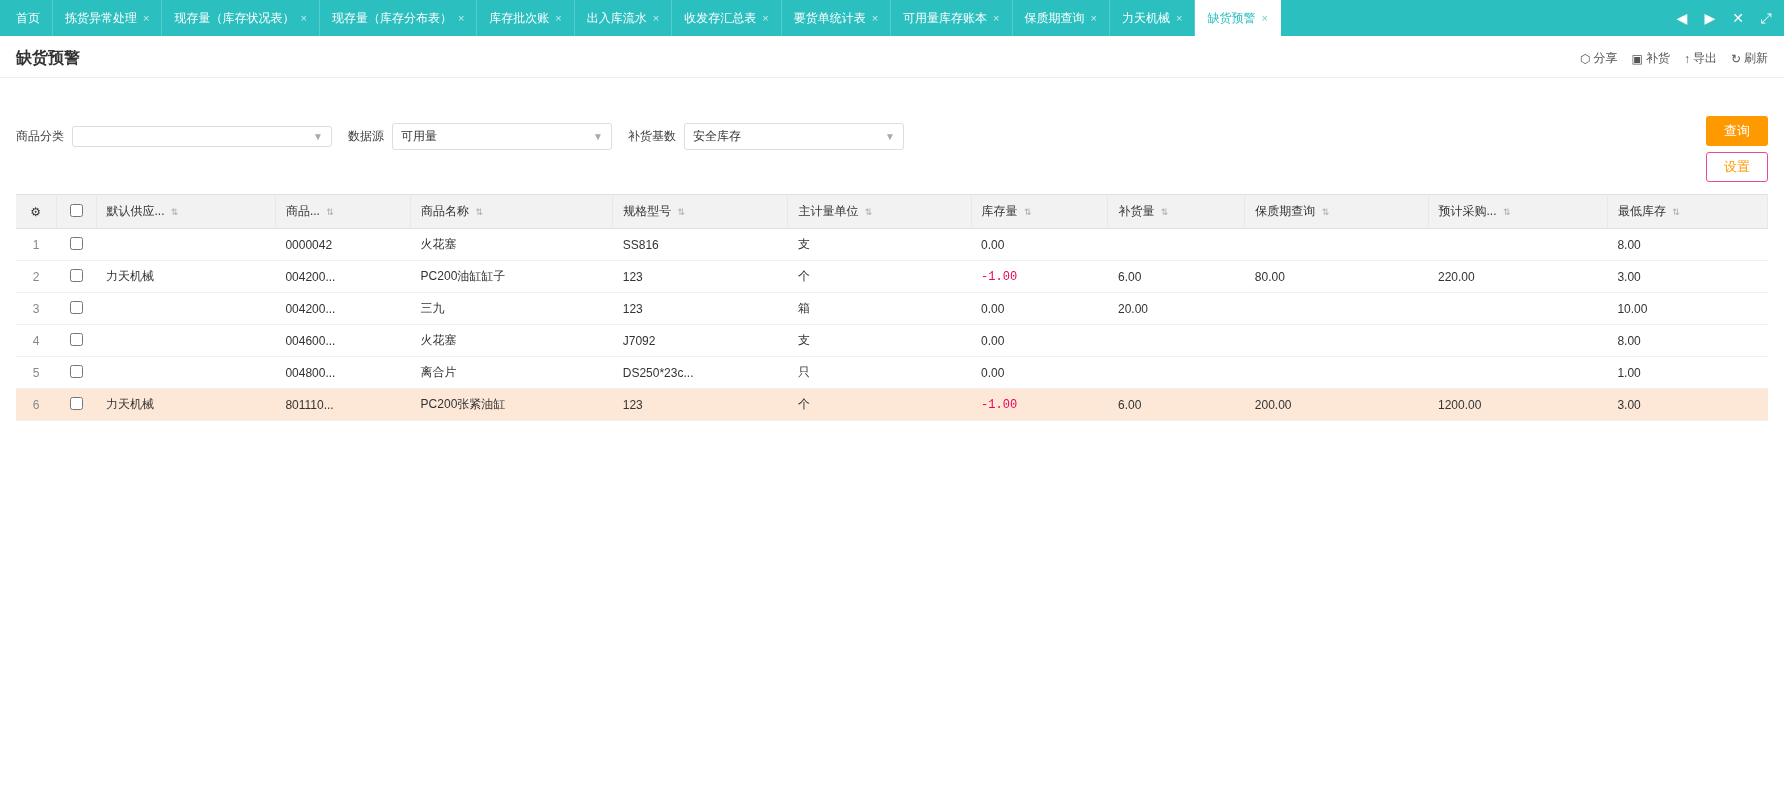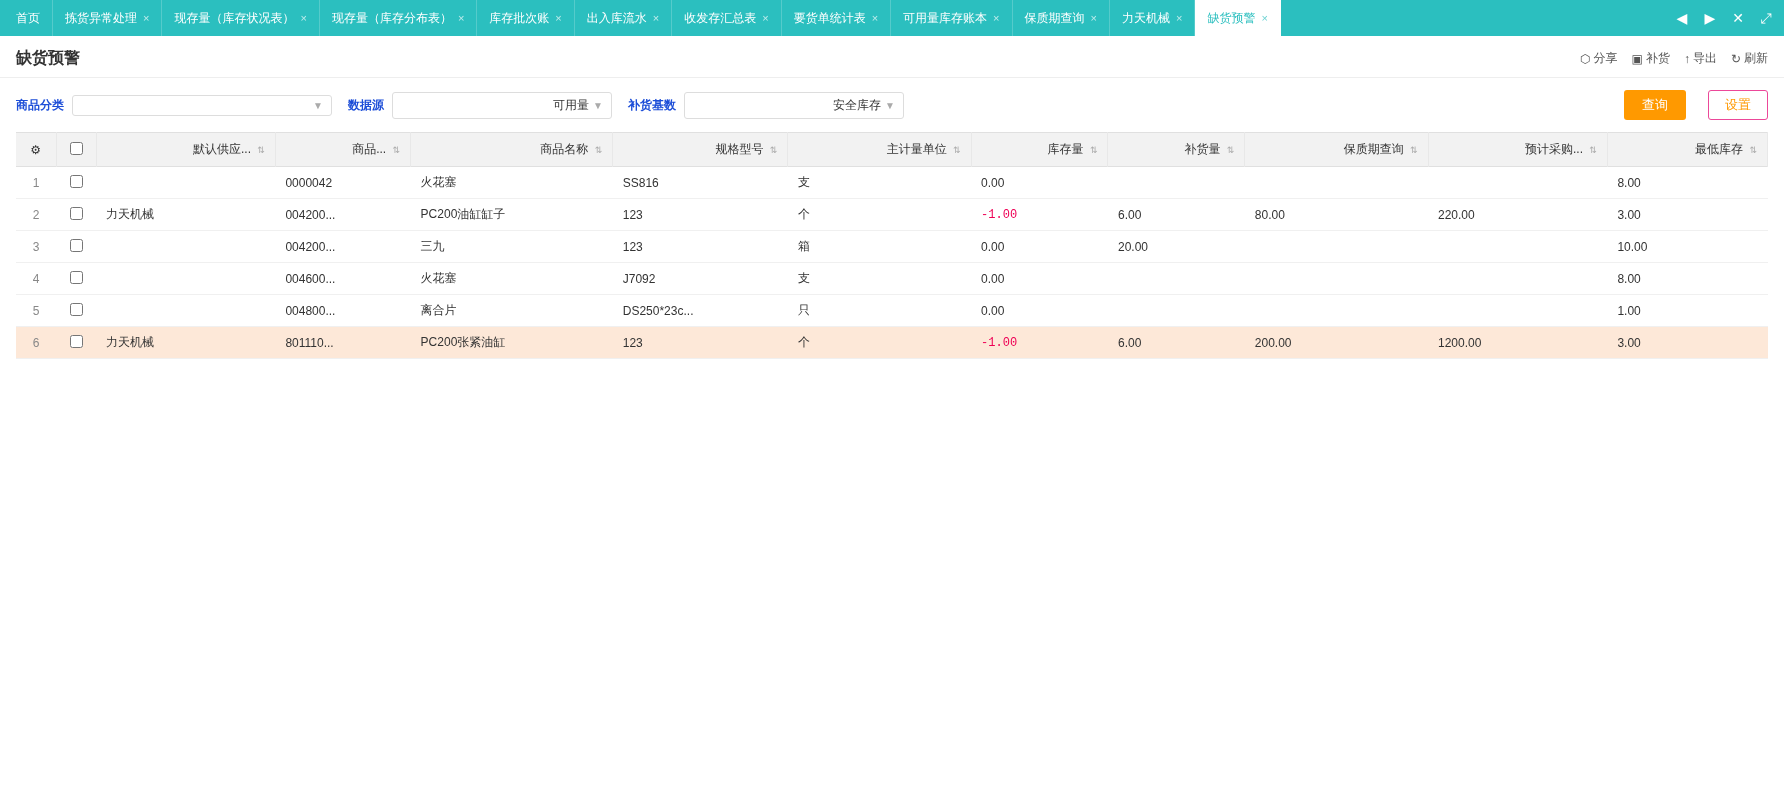--- a/index.html
+++ b/index.html
@@ -95,40 +95,38 @@
       gap: 16px;
       flex-wrap: wrap;
     }
     .filter-group {
       display: flex;
       align-items: center;
       gap: 8px;
     }
     .filter-label {
       font-size: 12px;
-      color: #1d4ed8;
+      color: #404040;
       white-space: nowrap;
-      font-weight: bold;
     }
     .filter-select {
       display: flex;
       align-items: center;
       border: 1px solid #ddd;
       border-radius: 3px;
       padding: 4px 8px;
       min-width: 180px;
       cursor: pointer;
       background: #fff;
       position: relative;
     }
     .filter-select .select-text {
       flex: 1;
       font-size: 12px;
       color: #333;
-      text-align: right;
     }
     .filter-select .chevron {
       color: #aaa;
       font-size: 10px;
       margin-left: 4px;
     }
     .filter-select-medium {
       min-width: 220px;
     }
 
@@ -147,42 +145,44 @@
       color: #f90;
       border: 1px solid #ec4899;
       border-radius: 3px;
       padding: 5px 16px;
       cursor: pointer;
       font-size: 13px;
     }
 
     .action-buttons {
       display: flex;
-      gap: 22px;
+      flex-direction: column;
+      gap: 6px;
       margin-left: auto;
+      margin-top: 26px;
     }
 
     
     .table-container {
       padding: 0 16px;
       overflow-x: auto;
     }
     table {
       width: 100%;
       border-collapse: collapse;
       font-size: 12px;
     }
     thead tr {
       background: #f2f2f2;
       border-top: 1px solid #e0e0e0;
       border-bottom: 1px solid #e0e0e0;
     }
     thead th {
       padding: 8px 10px;
-      text-align: right;
+      text-align: left;
       color: #333;
       font-weight: normal;
       white-space: nowrap;
       border-right: 1px solid #e8e8e8;
       cursor: pointer;
       user-select: none;
     }
     thead th:first-child { width: 40px; text-align: center; }
     thead th:nth-child(2) { width: 40px; text-align: center; }
     thead th .sort-arrows { font-size: 9px; color: #aaa; margin-left: 3px; }

